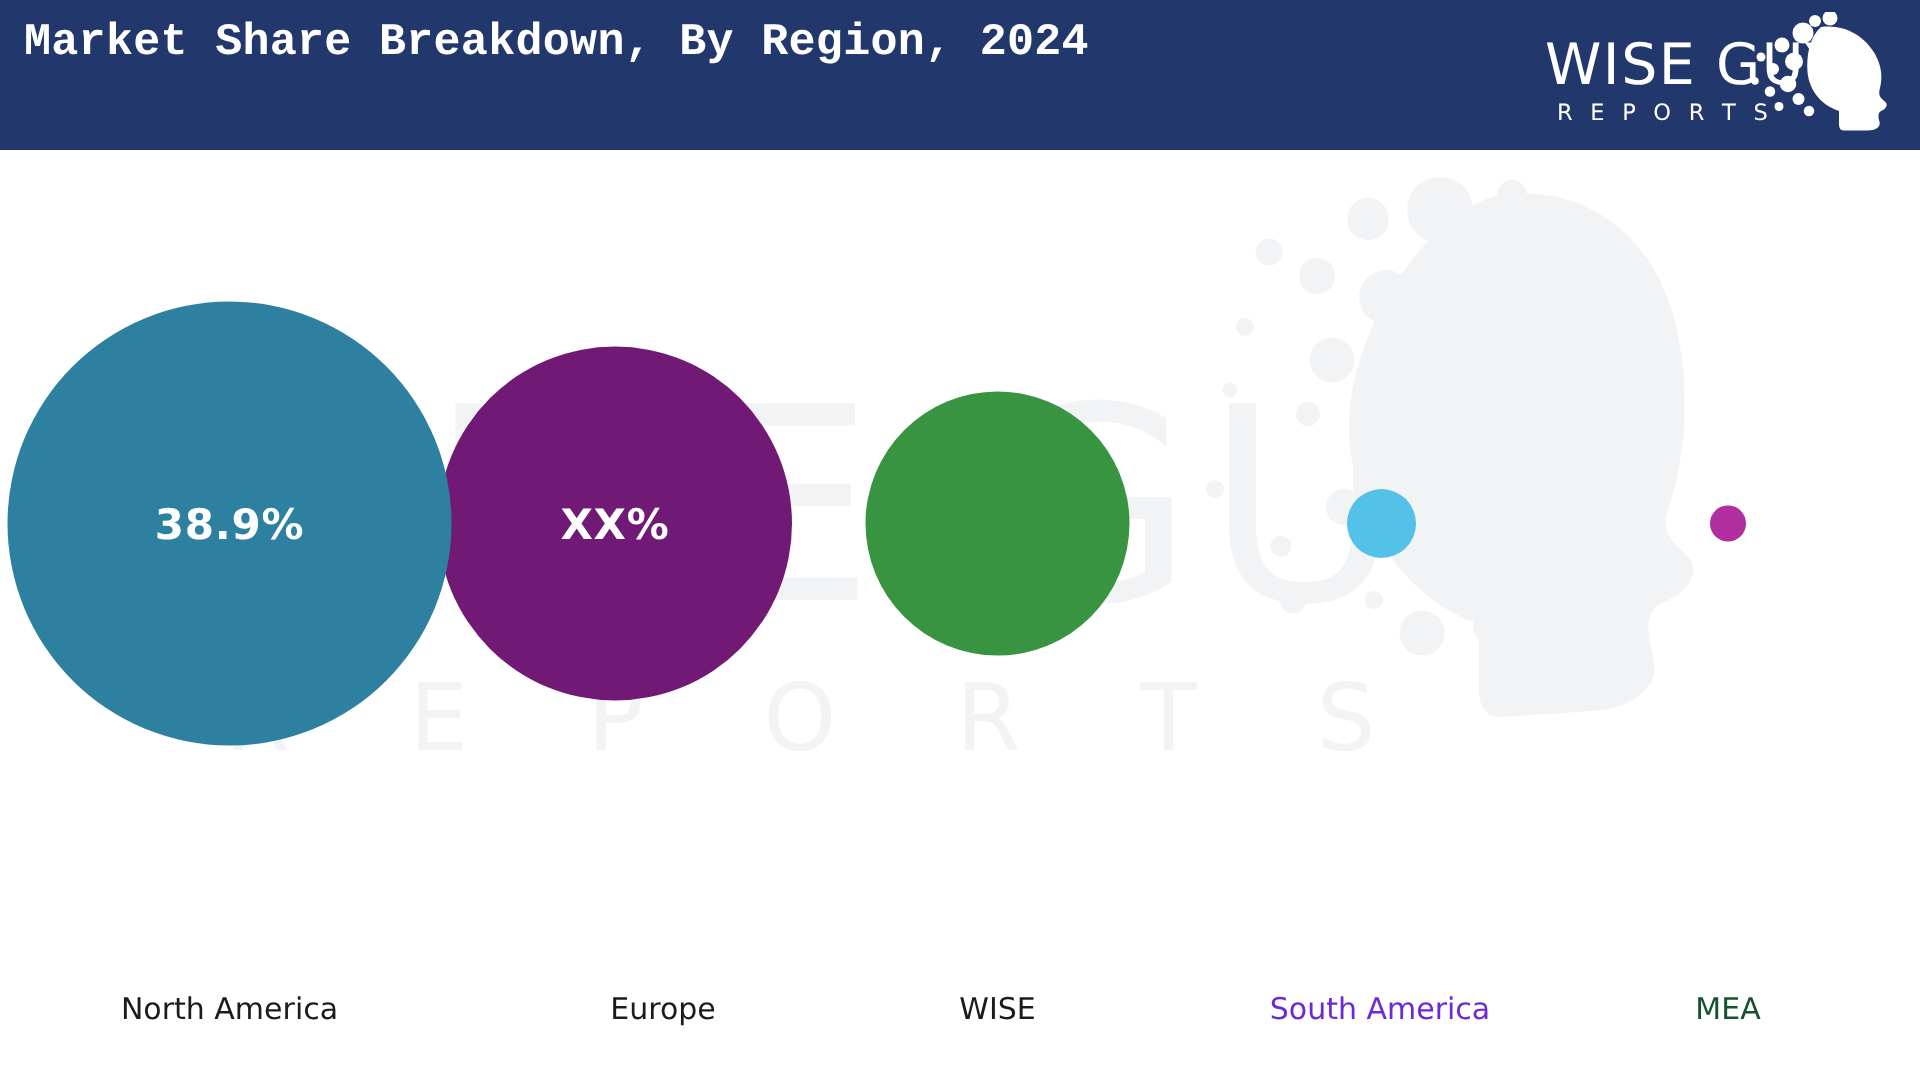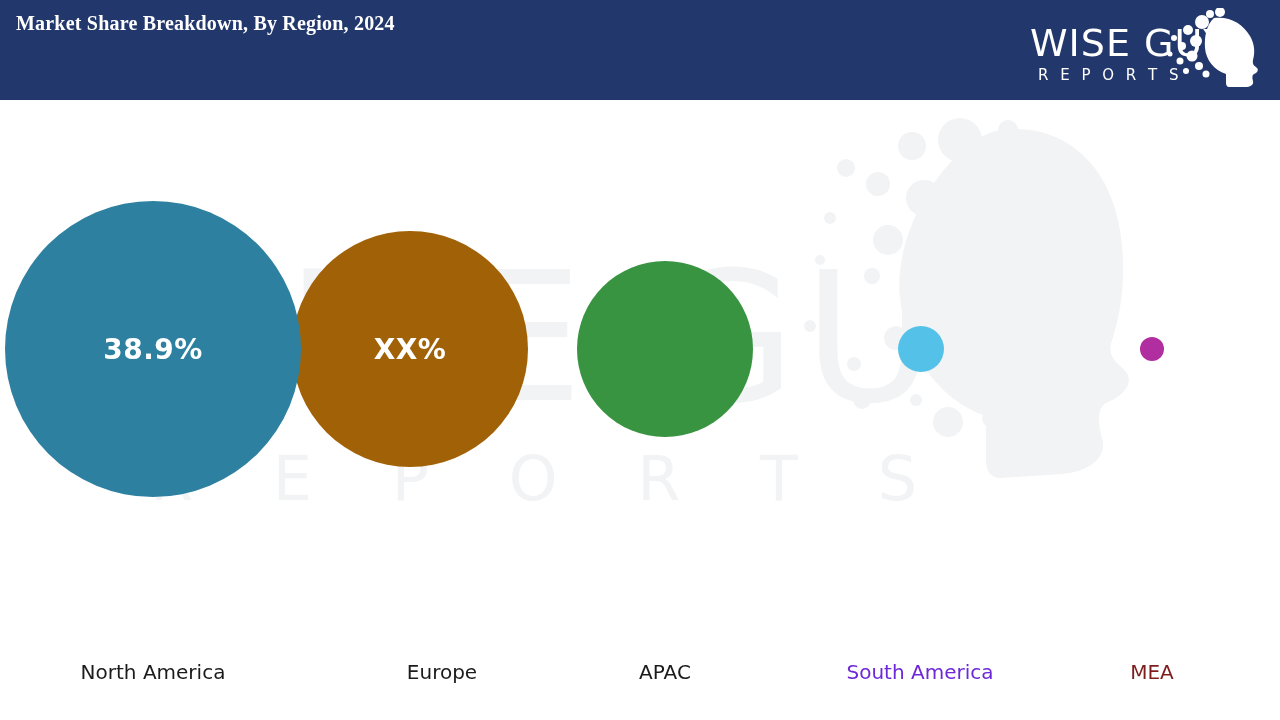--- a/index.html
+++ b/index.html
@@ -28,26 +28,26 @@
     top: 0;
     width: 1280px;
     height: 100px;
     background: #22376b;
     box-sizing: border-box;
   }
   .header-title {
     position: absolute;
     left: 16px;
     top: 12px;
-    font-size: 20px;
+    font-size: 30px;
     font-weight: bold;
     color: #ffffff;
     letter-spacing: 0.2px;
     white-space: nowrap;
-    font-family: Liberation Serif, serif;
+    font-family: Liberation Mono, monospace;
   }
 
   
   .logo {
     position: absolute;
     right: 6px;
     top: 8px;
     width: 250px;
     height: 84px;
   }
@@ -186,39 +186,39 @@
       </g>
     </svg>
   </div>
 
   <div class="plot">
 
     <div class="bubble" id="bubble-0" style="width: 296px; height: 296px; left: 5px; top: 101px; background: rgb(46, 128, 160); z-index: 10;">
       <span class="bubble-label" style="color: rgb(255, 255, 255);">38.9%</span>
     </div>
 
-    <div class="bubble" id="bubble-1" style="width: 236px; height: 236px; left: 292px; top: 131px; background: #a16207; z-index: 9;">
+    <div class="bubble" id="bubble-1" style="width: 236px; height: 236px; left: 292px; top: 131px; background: #701a75; z-index: 9;">
       <span class="bubble-label" style="color: rgb(255, 255, 255);">XX%</span>
     </div>
 
     <div class="bubble" id="bubble-2" style="width: 176px; height: 176px; left: 577px; top: 161px; background: rgb(56, 148, 64); z-index: 8;">
       <span class="bubble-label" style="color: rgb(255, 255, 255);"></span>
     </div>
 
     <div class="bubble" id="bubble-3" style="width: 46px; height: 46px; left: 898px; top: 226px; background: rgb(84, 194, 232); z-index: 7;">
       <span class="bubble-label" style="color: rgb(255, 255, 255);"></span>
     </div>
 
     <div class="bubble" id="bubble-4" style="width: 24px; height: 24px; left: 1140px; top: 237px; background: rgb(176, 46, 160); z-index: 6;">
       <span class="bubble-label" style="color: rgb(255, 255, 255);"></span>
     </div>
 
   </div>
 
   <div class="axis">
     <div class="axis-label" id="axis-0" style="left: 153px; color: rgb(27, 27, 27);">North America</div>
     <div class="axis-label" id="axis-1" style="left: 410px; color: rgb(27, 27, 27); margin-left: 32px;">Europe</div>
-    <div class="axis-label" id="axis-2" style="left: 665px; color: rgb(27, 27, 27);">APAC</div>
+    <div class="axis-label" id="axis-2" style="left: 665px; color: rgb(27, 27, 27);">WISE</div>
     <div class="axis-label" id="axis-3" style="left: 920px; color: #6d28d9;">South America</div>
-    <div class="axis-label" id="axis-4" style="left: 1152px; color: #7f1d1d;">MEA</div>
+    <div class="axis-label" id="axis-4" style="left: 1152px; color: #14532d;">MEA</div>
   </div>
 
 </div>
 
 </body></html>

